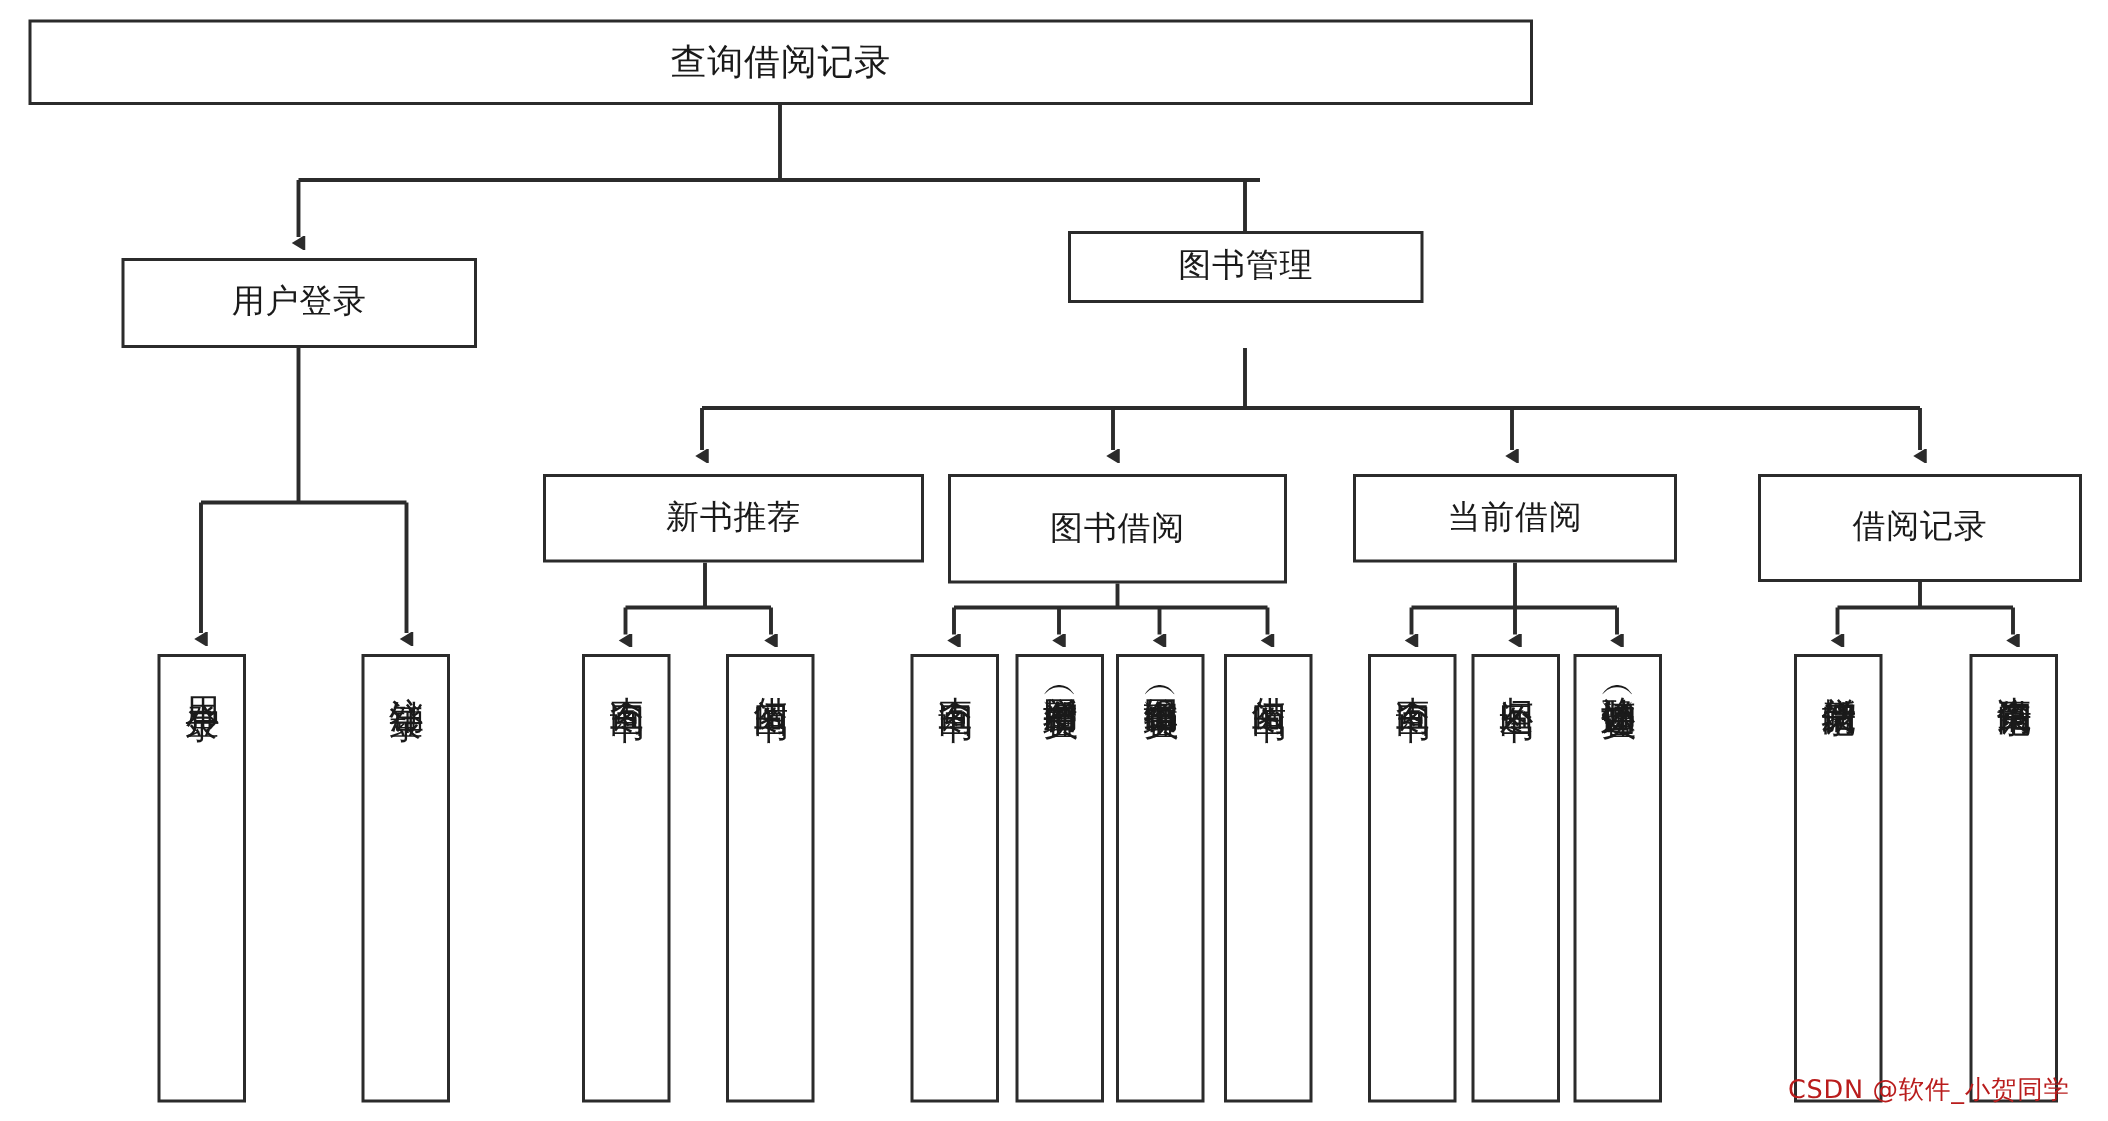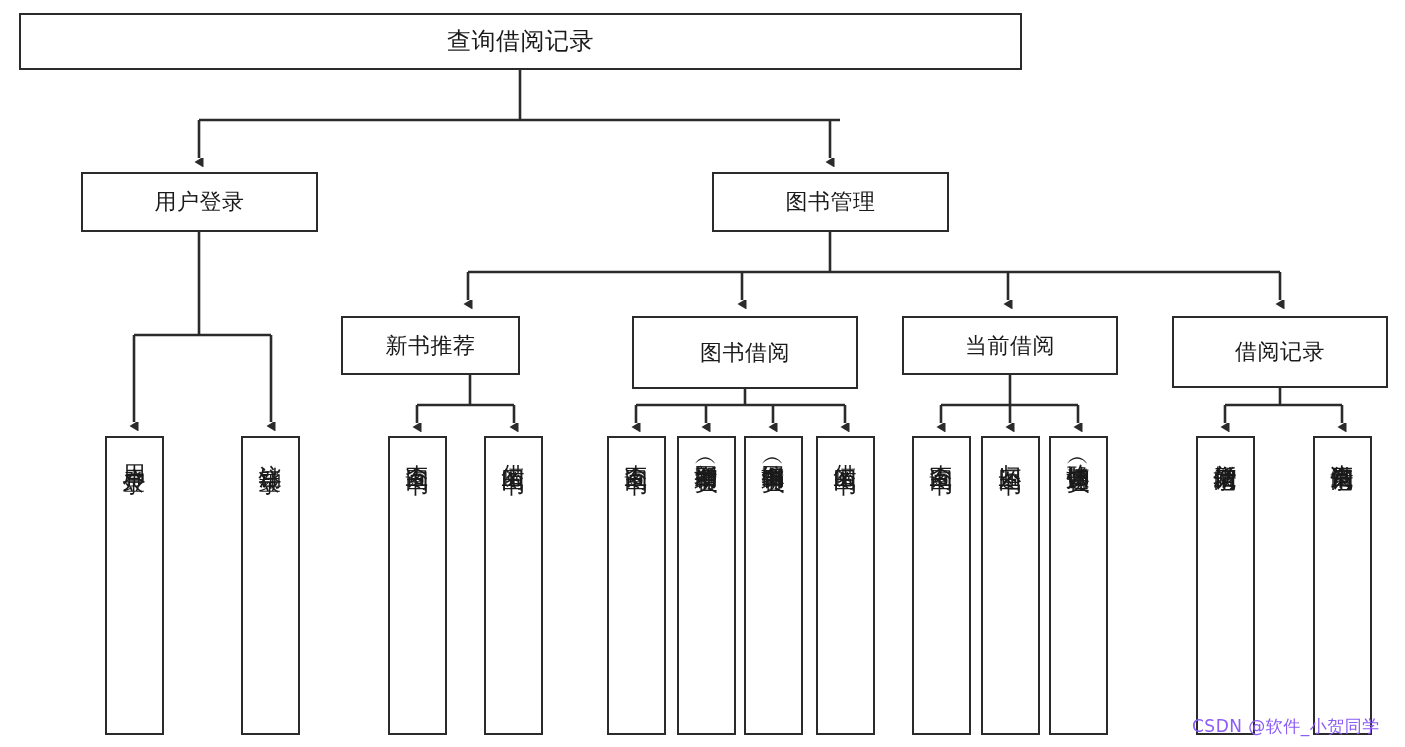--- a/index.html
+++ b/index.html
@@ -65,21 +65,21 @@
     line-height: 1.05;
     letter-spacing: 3px;
     white-space: nowrap;
   }
   .v-node.tall-text .node-label {
     letter-spacing: 1px;
   }
   .watermark {
     position: absolute;
     font-size: 17px;
-    color: #8b5cf6;
+    color: #b91c1c;
     white-space: nowrap;
     z-index: 3;
     letter-spacing: 0.5px;
   }
 </style>
 </head>
 <body>
 
 <div id="canvas">
 
@@ -136,25 +136,25 @@
   </svg>
 
   <div class="node h-node root-node" style="left:19px; top:13px; width:1003px; height:57px;">
     <span class="node-label">查询借阅记录</span>
   </div>
 
   <div class="node h-node lvl2-node" style="left:81px; top:172px; width:237px; height:60px;">
     <span class="node-label">用户登录</span>
   </div>
 
-  <div class="node h-node lvl2-node" style="left:712px; top:172px; width:237px; height:60px;">
+  <div class="node h-node lvl2-node" style="left:712px; top:154px; width:237px; height:48px;">
     <span class="node-label">图书管理</span>
   </div>
 
-  <div class="node h-node lvl3-node" style="left:341px; top:316px; width:179px; height:59px;">
+  <div class="node h-node lvl3-node" style="left:362px; top:316px; width:254px; height:59px;">
     <span class="node-label">新书推荐</span>
   </div>
 
   <div class="node h-node lvl3-node" style="left:632px; top:316px; width:226px; height:73px;">
     <span class="node-label">图书借阅</span>
   </div>
 
   <div class="node h-node lvl3-node" style="left:902px; top:316px; width:216px; height:59px;">
     <span class="node-label">当前借阅</span>
   </div>

